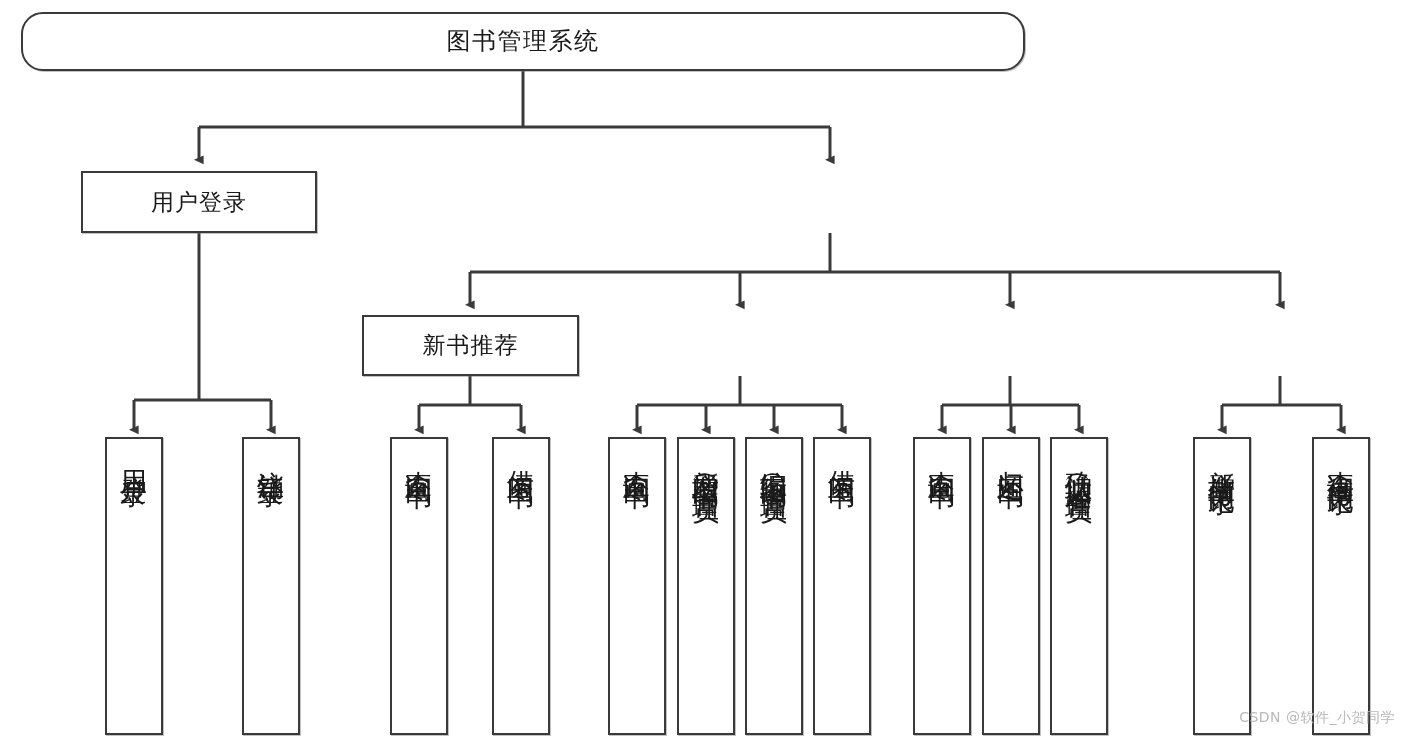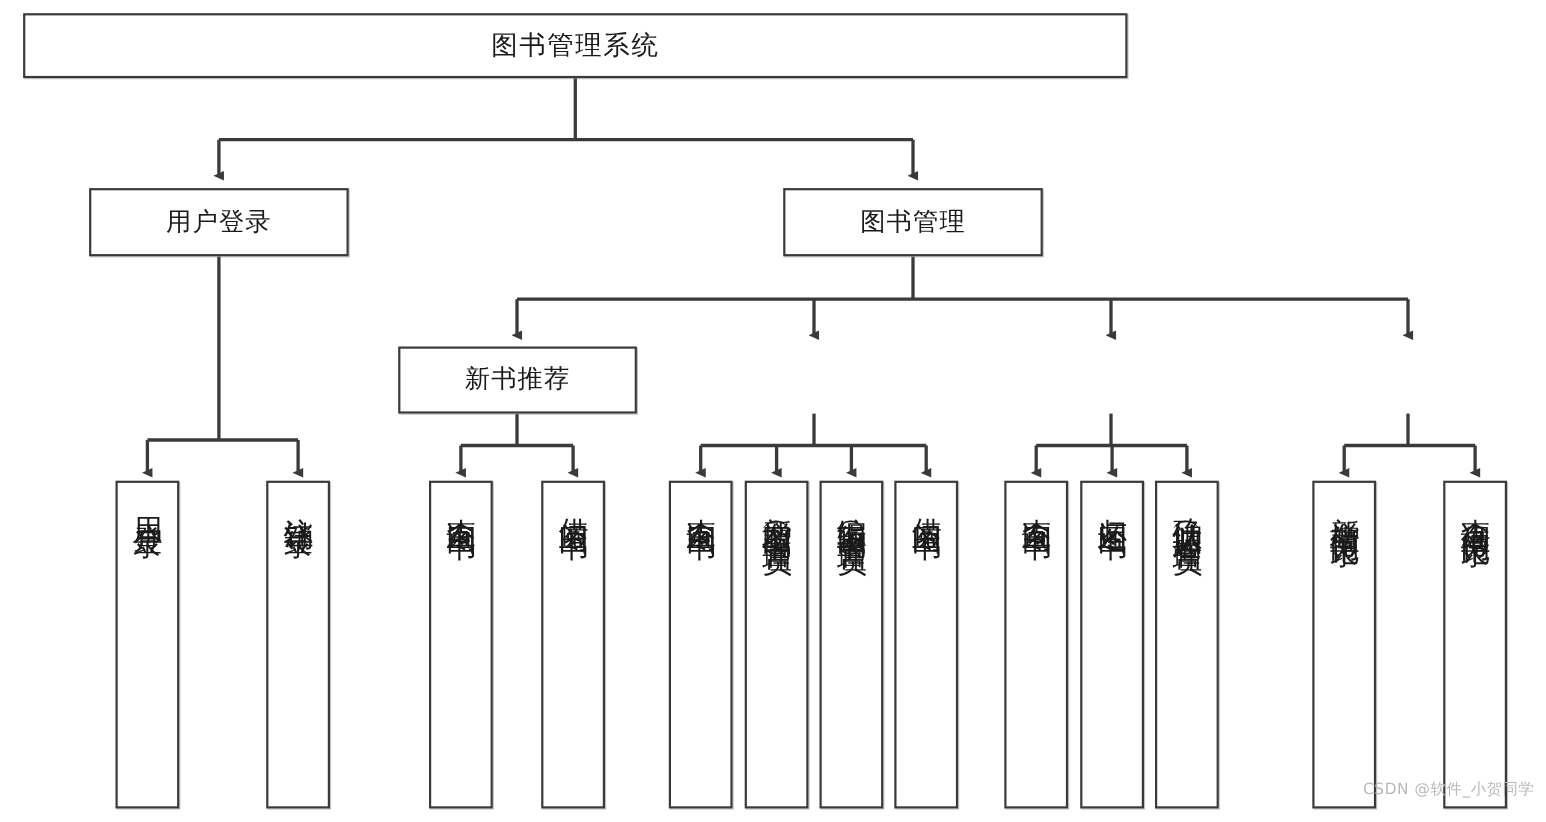--- a/index.html
+++ b/index.html
@@ -124,29 +124,26 @@
       <path d="M1011,405 L1011,430" marker-end="url(#arrow)"></path>
       <path d="M1079,405 L1079,430" marker-end="url(#arrow)"></path>
 
       <path d="M1280,376 L1280,405"></path>
       <path d="M1222,405 L1341,405"></path>
       <path d="M1222,405 L1222,430" marker-end="url(#arrow)"></path>
       <path d="M1341,405 L1341,430" marker-end="url(#arrow)"></path>
     </g>
   </svg>
 
-  <div class="node root h" style="left:21px; top:12px; width:1004px; height:59px;">
+  <div class="node root h" style="left:21px; top:12px; width:1004px; height:59px;border-radius:22px;">
     <span class="label">图书管理系统</span>
   </div>
 
   <div class="node h" style="left:81px; top:171px; width:236px; height:62px;">
     <span class="label">用户登录</span>
-  </div>
-  <div class="node h" style="left:712px; top:171px; width:236px; height:62px;">
-    <span class="label">图书管理</span>
   </div>
 
   <div class="node h" style="left:362px; top:315px; width:217px; height:61px;align-items:center;">
     <span class="label">新书推荐</span>
   </div>
 
   <div class="node v" style="left:105px; top:437px; width:58px; height:298px;">
     <span class="label">用户登录</span>
   </div>
   <div class="node v" style="left:242px; top:437px; width:58px; height:298px;">

